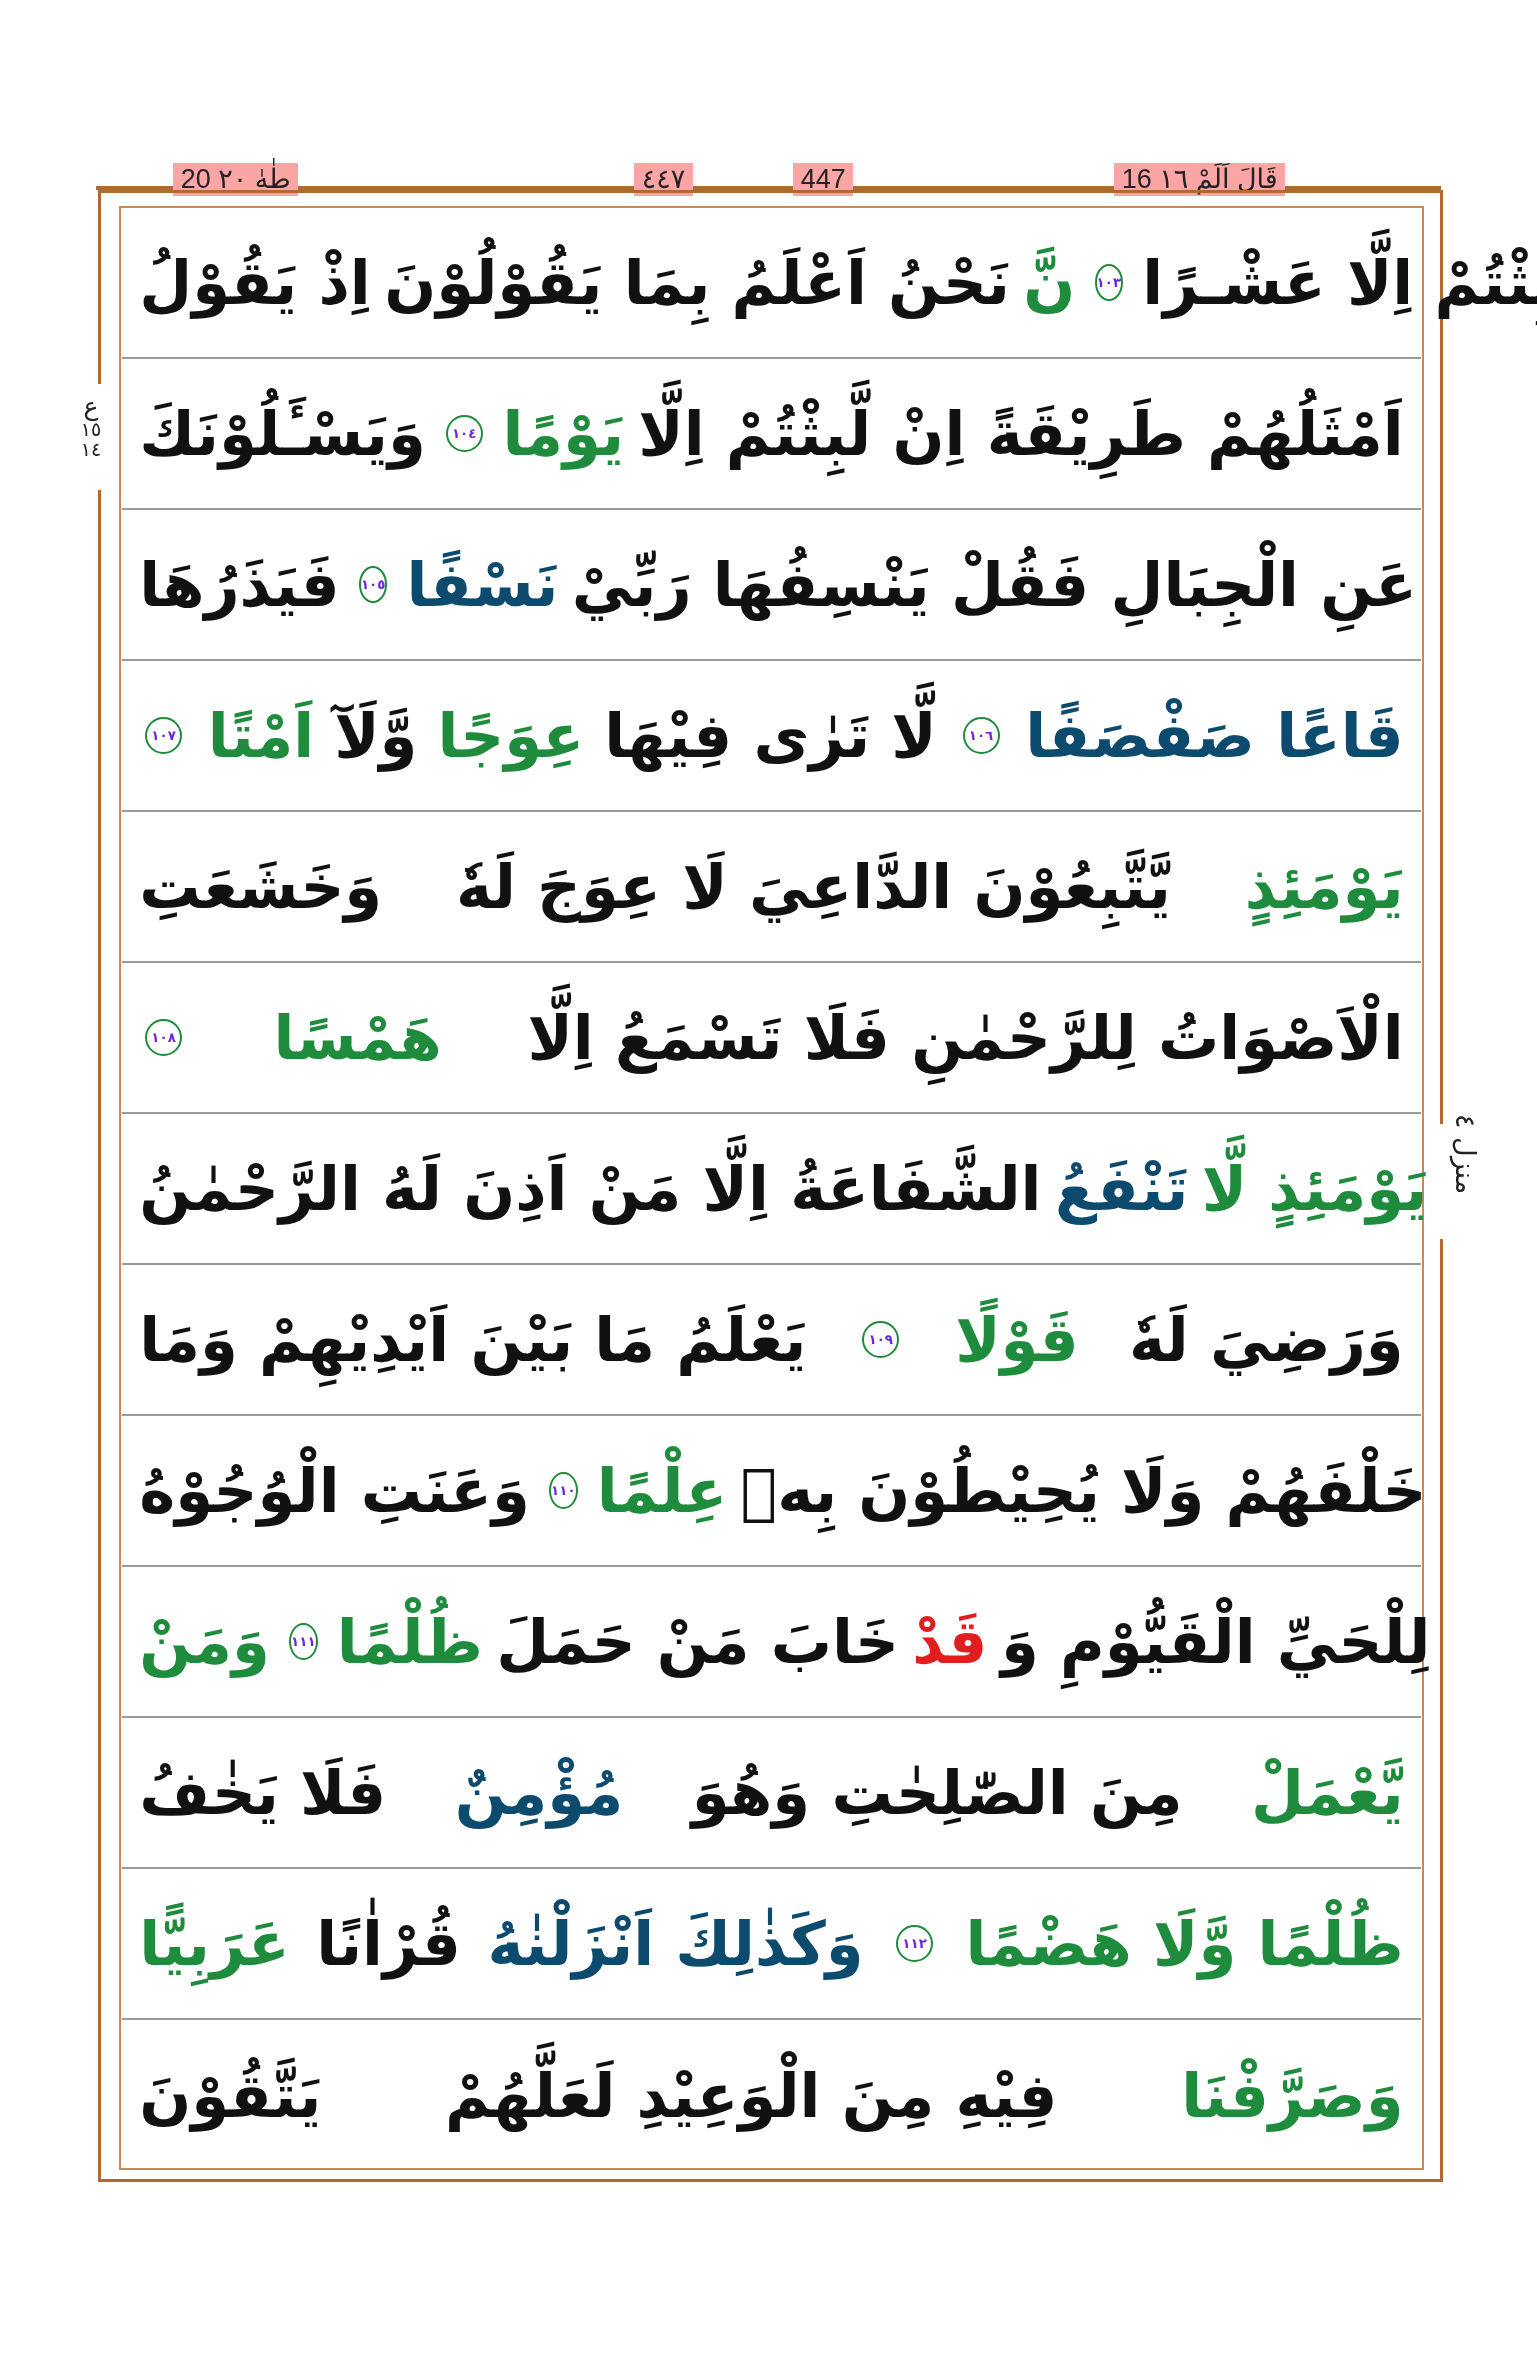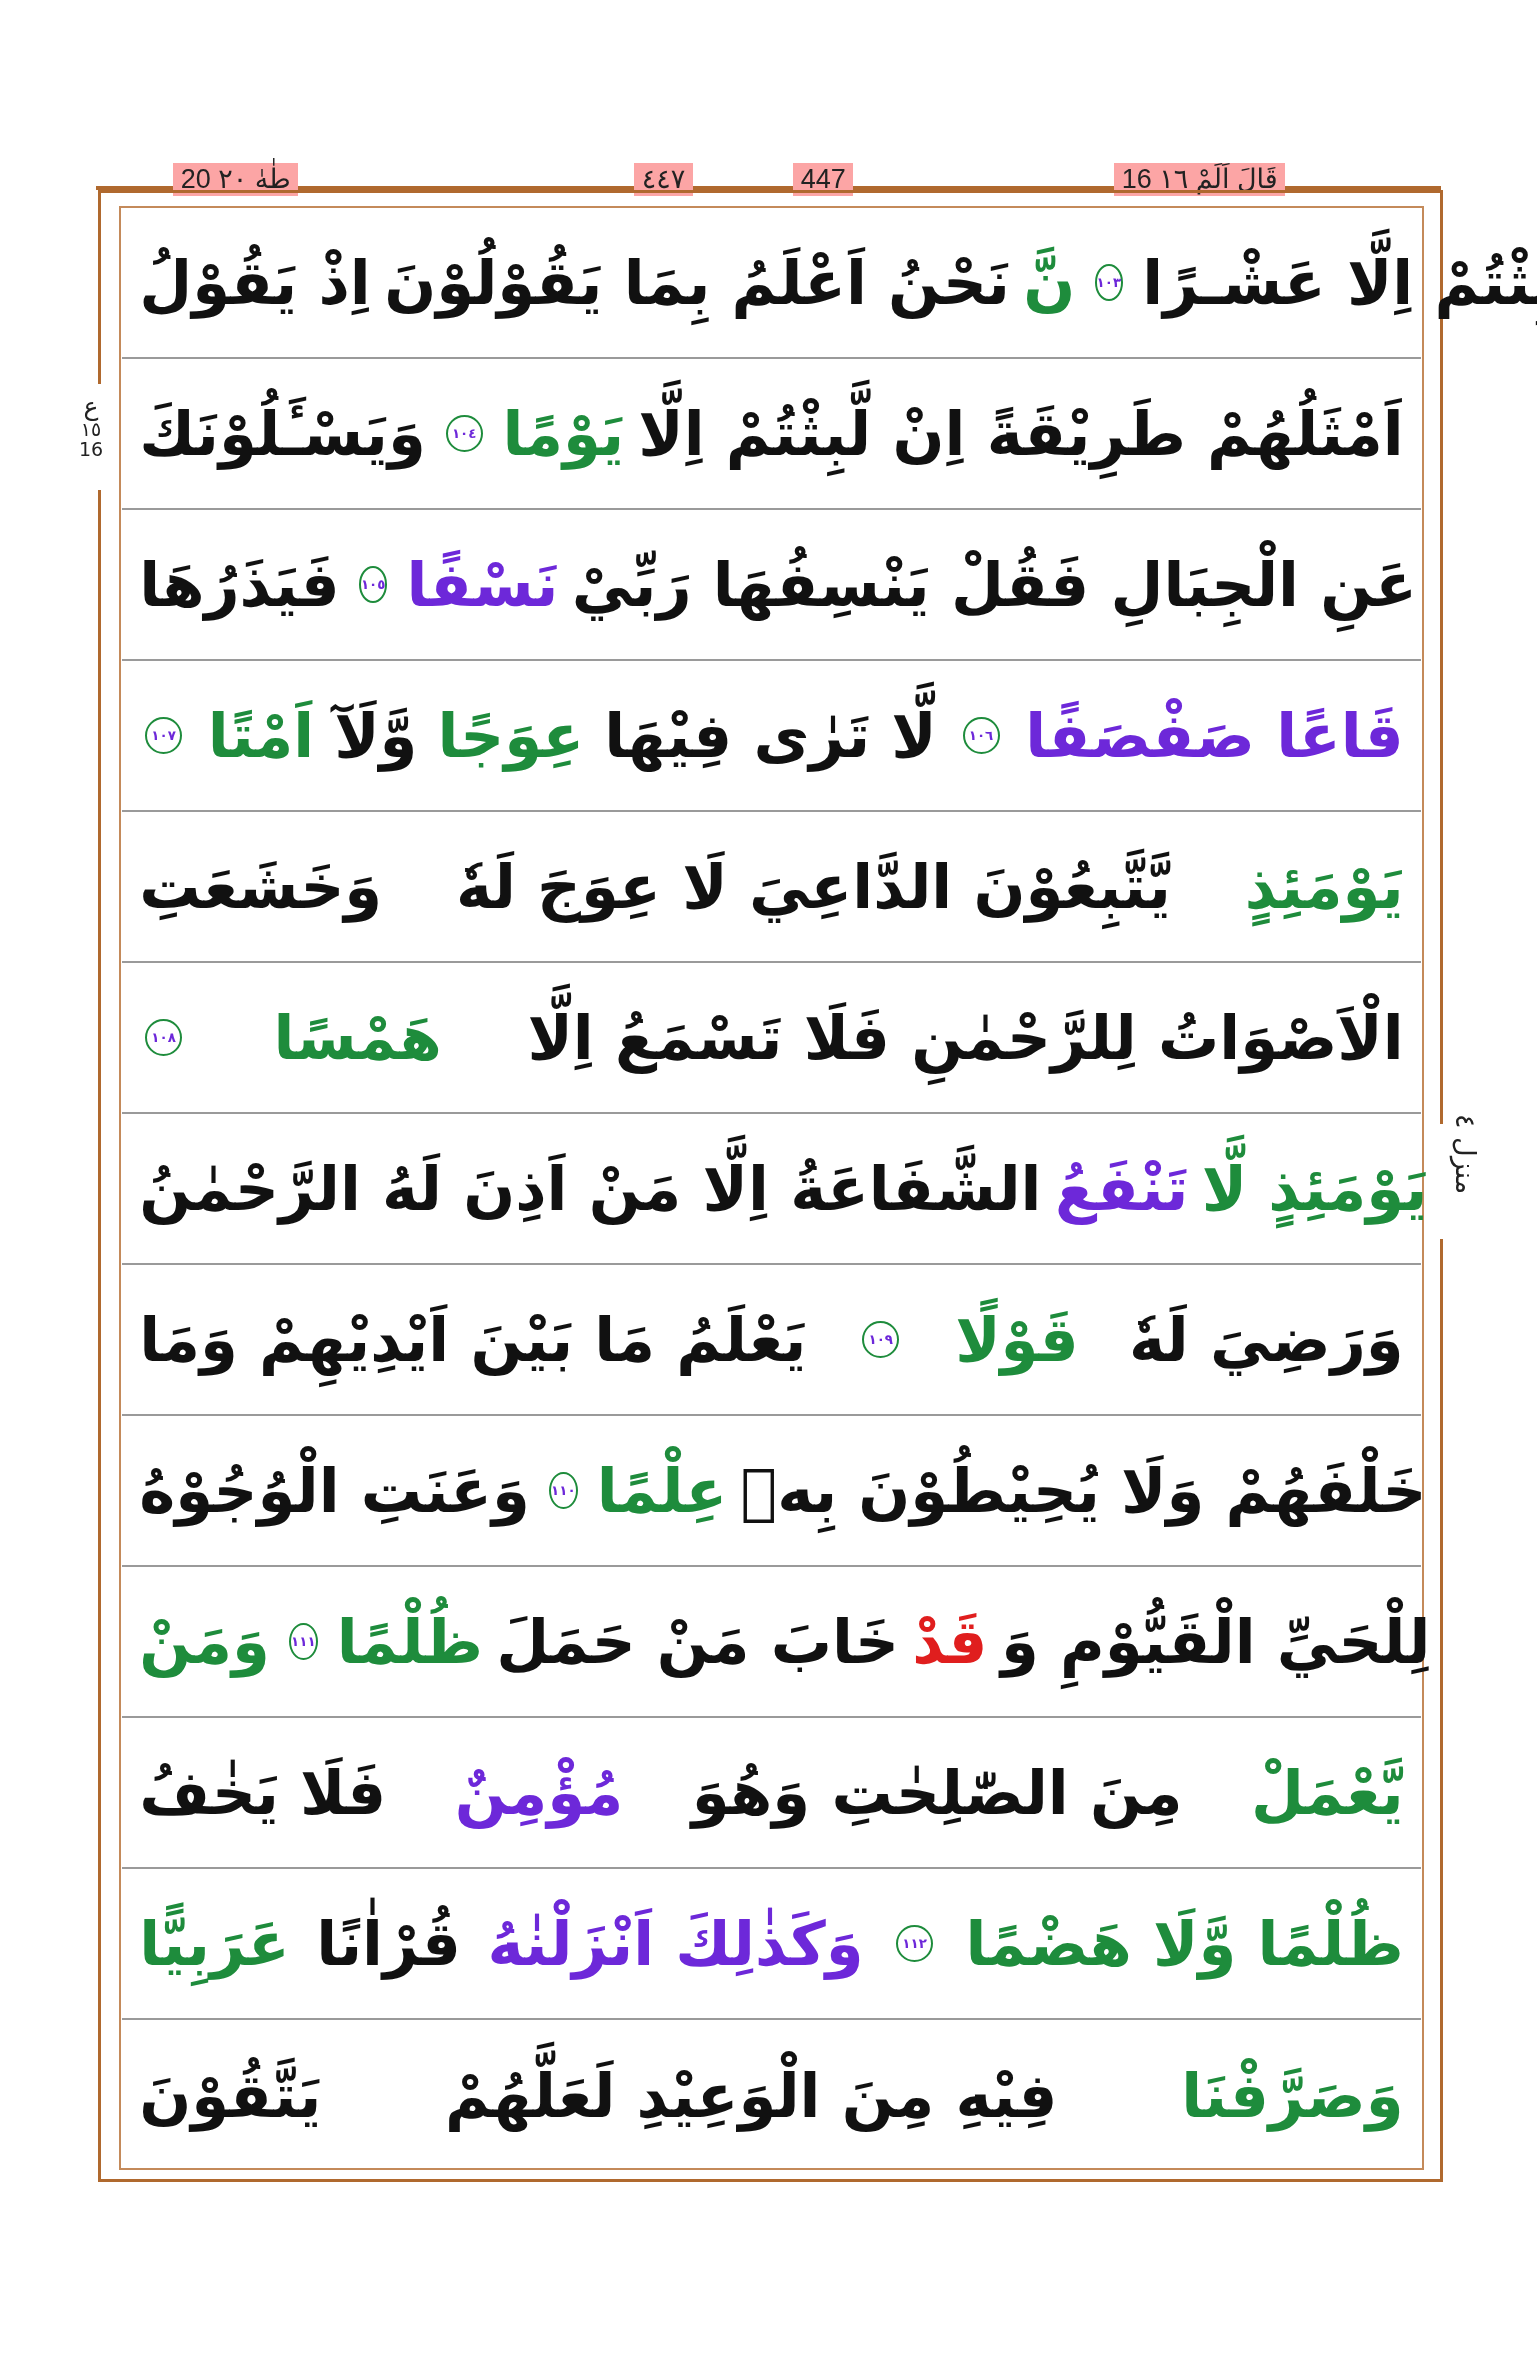--- a/index.html
+++ b/index.html
@@ -17,21 +17,21 @@
                  border: 2.9px solid #c48a5a; box-sizing: border-box; background: #fff; }
 
   .lines { position: absolute; left: 122px; top: 208px; width: 1299px; height: 1958px; }
   .line { height: 151px; border-bottom: 2.9px solid #9a9a9a; box-sizing: border-box;
           display: flex; align-items: center; justify-content: space-between;
           direction: rtl; padding: 0 17.3px; }
   .line:last-child { border-bottom: none; }
   .seg { font-family: "DejaVu Sans", sans-serif; font-size: 61px; font-weight: bold;
          color: #111; white-space: nowrap; direction: rtl; line-height: 1; }
   .seg.green { color: #1e8c3c; }
-  .seg.blue  { color: #6d28d9; }
+  .seg.blue  { color: #0c4a6e; }
   .seg.red   { color: #e01e1e; }
   .ayah { display: inline-flex; align-items: center; justify-content: center;
           width: 37px; height: 37px; border: 2.9px solid #1e8c3c; border-radius: 50%;
           color: #6d28d9; font-size: 13.4px; font-weight: bold; box-sizing: border-box;
           font-family: "DejaVu Sans", sans-serif; direction: ltr; margin: 0 5.8px; }
   .row-inner { display: flex; align-items: center; gap: 13.4px; direction: rtl; width: 100%; justify-content: space-between; }
 
   .margin-note { position: absolute; font-size: 25px; color: #222; text-align: center;
                  font-family: "DejaVu Sans", sans-serif; line-height: 1.05; }
   .ruku { left: 67px; top: 394px; width: 48px; }
@@ -49,21 +49,21 @@
   <span class="lbl" style="left:1018px;">16 قَالَ اَلَمْ ١٦</span>
 </div>
 
 <div class="outer-frame"></div>
 <div class="inner-frame"></div>
 
 <div class="side-gap" style="left:92px; top:384px; width:13.4px; height:106px;"></div>
 <div class="margin-note ruku">
   <div>ع</div>
   <div style="font-size:19px;">١٥</div>
-  <div style="font-size:19px;">16</div>
+  <div style="font-size:19px;">١٤</div>
 </div>
 <div class="side-gap" style="left:1433px; top:1124px; width:15.4px; height:115px;"></div>
 <div class="margin-note manzil">منزل ٤</div>
 
 <div class="lines" id="lines">
     <div class="line">
       <div class="row-inner" style="direction: ltr;">
         <span class="seg">اِذْ يَقُوْلُ</span>
         <span class="seg">نَحْنُ اَعْلَمُ بِمَا يَقُوْلُوْنَ</span>
         <span class="seg green">نَّ</span>

